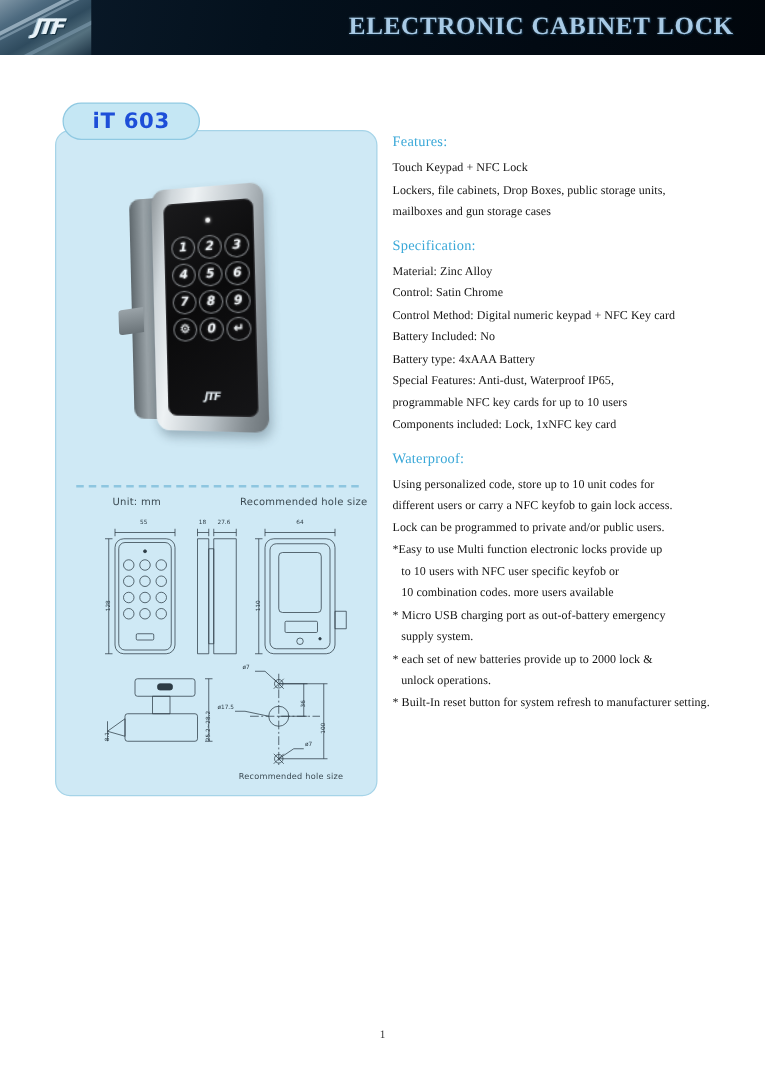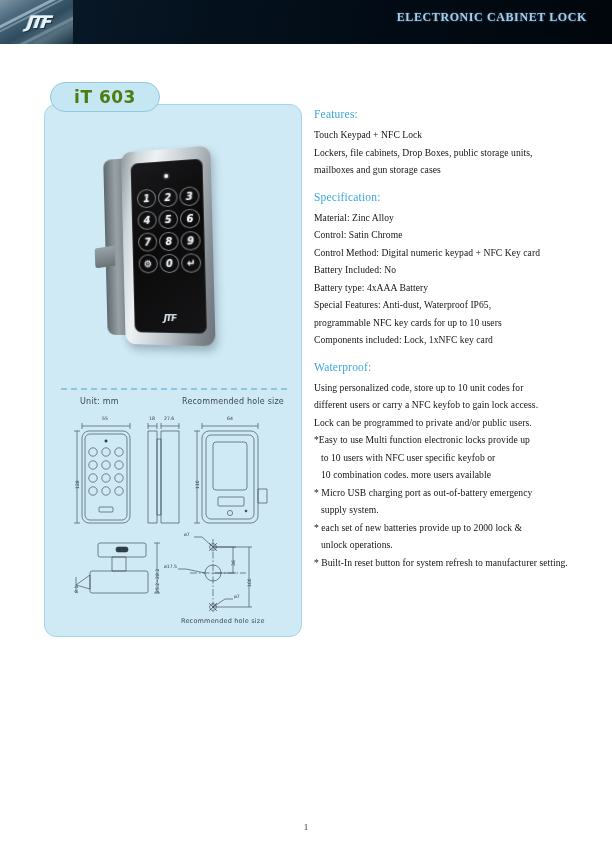--- a/index.html
+++ b/index.html
@@ -33,34 +33,34 @@
     position: absolute; left: 17px; top: 12px; width: 44px; height: 20px;
     display: flex; align-items: center; justify-content: center;
     font-family: "DejaVu Sans", sans-serif;
     font-style: italic; font-weight: 700; font-size: 17px; letter-spacing: -2px;
     color: #e8f2f8; text-shadow: 1px 1px 0 #16303f, -1px 0 0 #9fbccd;
     transform: skewX(-8deg);
   }
   .header-title {
     position: absolute; right: 25px; top: 10px;
     font-family: "Liberation Serif", serif;
-    font-weight: 700; font-size: 12px; letter-spacing: .6px;
+    font-weight: 700; font-size: 20px; letter-spacing: .6px;
     color: #a9cbe6;
     text-shadow: 1px 1px 0 #0a2338, 0 0 2px rgba(150,195,225,.5);
   }
 
   
   .product-badge {
     position: absolute; left: 50px; top: 82px; width: 110px; height: 30px;
     background: #c5e7f4; border: 1px solid #8fc9e2; border-radius: 15px;
     display: flex; align-items: center; justify-content: center; z-index: 4;
   }
   .product-badge span {
     font-family: "DejaVu Sans", sans-serif;
-    font-weight: 700; font-size: 17px; color: #4d7c0f; letter-spacing: .5px; text-align: right;
+    font-weight: 700; font-size: 17px; color: #1d4ed8; letter-spacing: .5px; text-align: right;
   }
   .left-panel {
     position: absolute; left: 44px; top: 104px; width: 258px; height: 533px;
     background: #cfe9f5; border: 1px solid #a6d4e8; border-radius: 12px;
   }
   .divider {
     position: absolute; left: 16px; top: 283px; width: 226px; height: 0;
     border-top: 2px dashed #8ec6e0;
   }
 
@@ -109,21 +109,21 @@
     font-style: italic; color: #eef2f5;
     text-shadow: 0 0 2px rgba(255,255,255,.45);
   }
   .brand-foot {
     position: absolute; left: 0; right: 0; bottom: 9px; text-align: center;
     font-family: "DejaVu Sans", sans-serif; font-style: italic; font-weight: 700;
     font-size: 9px; letter-spacing: -1px; color: #dfe7ec;
   }
 
   
-  .drawings { position: absolute; left: 5px; top: 292px; width: 258px; height: 238px; }
+  .drawings { position: absolute; left: 15px; top: 292px; width: 258px; height: 238px; }
   .dw-label {
     position: absolute; font-family: "DejaVu Sans", sans-serif;
     font-size: 8px; color: #3b4a52; letter-spacing: .2px;
   }
   .dim {
     position: absolute; font-family: "DejaVu Sans", sans-serif;
     font-size: 4.6px; color: #2d3c45; white-space: nowrap;
   }
   .dim.v { transform: rotate(-90deg); transform-origin: left top; }
   svg.tech { position: absolute; left: 0; top: 0; overflow: visible; }

